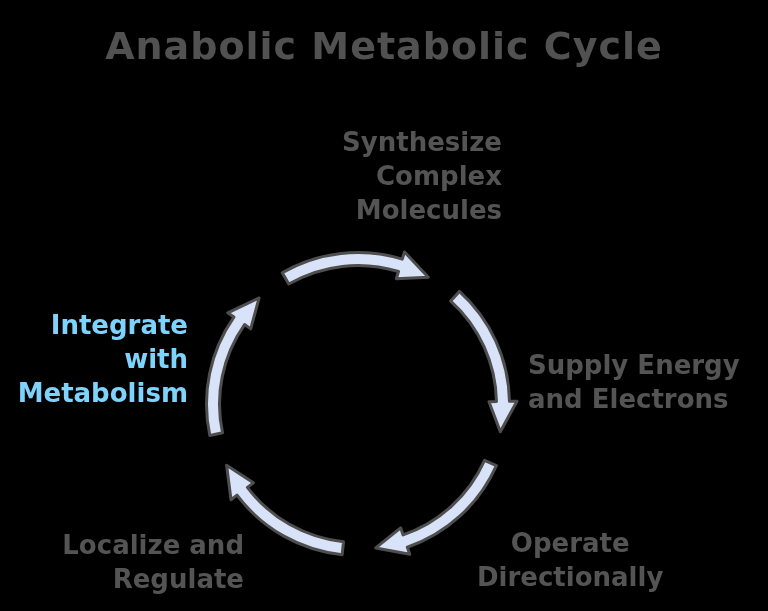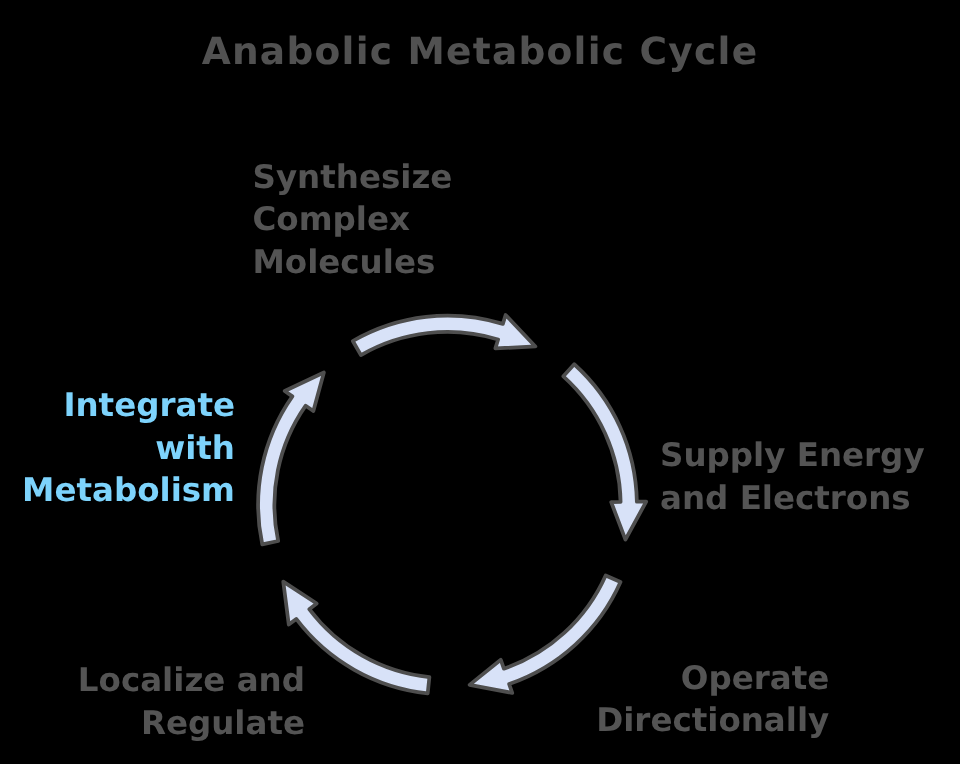--- a/index.html
+++ b/index.html
@@ -19,49 +19,49 @@
     inset: 0;
     width: 768px;
     height: 611px;
   }
   .title {
     position: absolute;
     left: 0;
     top: 24px;
     width: 768px;
     text-align: center;
-    font-size: 30px;
+    font-size: 38px;
     font-weight: bold;
     letter-spacing: 1px;
     color: #515151;
   }
   .node-label {
     position: absolute;
     font-size: 26px;
     font-weight: bold;
     line-height: 34px;
     color: #545454;
     white-space: nowrap;
   }
   .node-label span { display: block; }
   .label-top {
     left: 202px;
     top: 125px;
     width: 300px;
-    text-align: left;
+    text-align: right;
   }
   .label-right {
     left: 528px;
     top: 348px;
     text-align: left;
   }
   .label-bottom-right {
     left: 477px;
     top: 526px;
-    text-align: right;
+    text-align: center;
   }
   .label-bottom-left {
     left: 44px;
     top: 528px;
     width: 200px;
     text-align: right;
   }
   .label-left {
     left: 8px;
     top: 308px;

